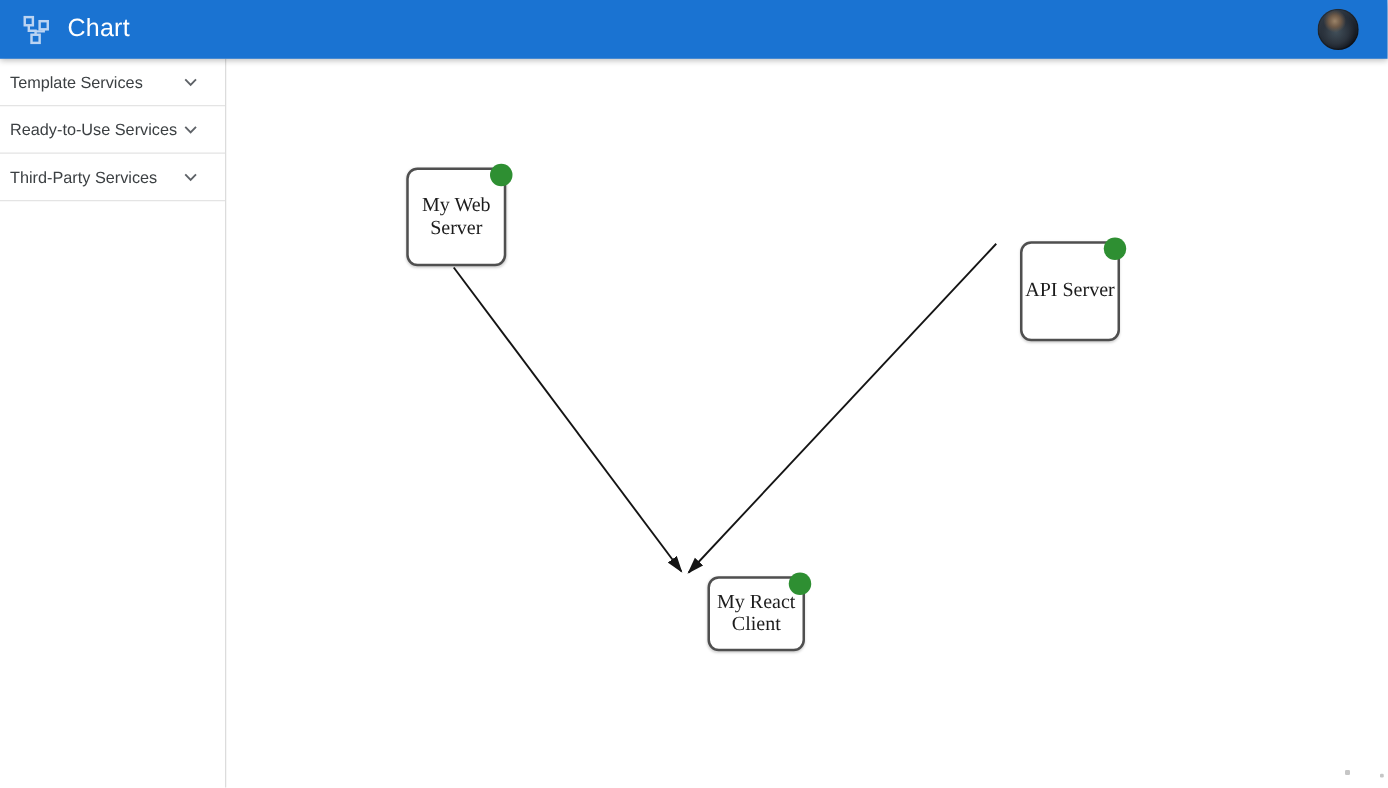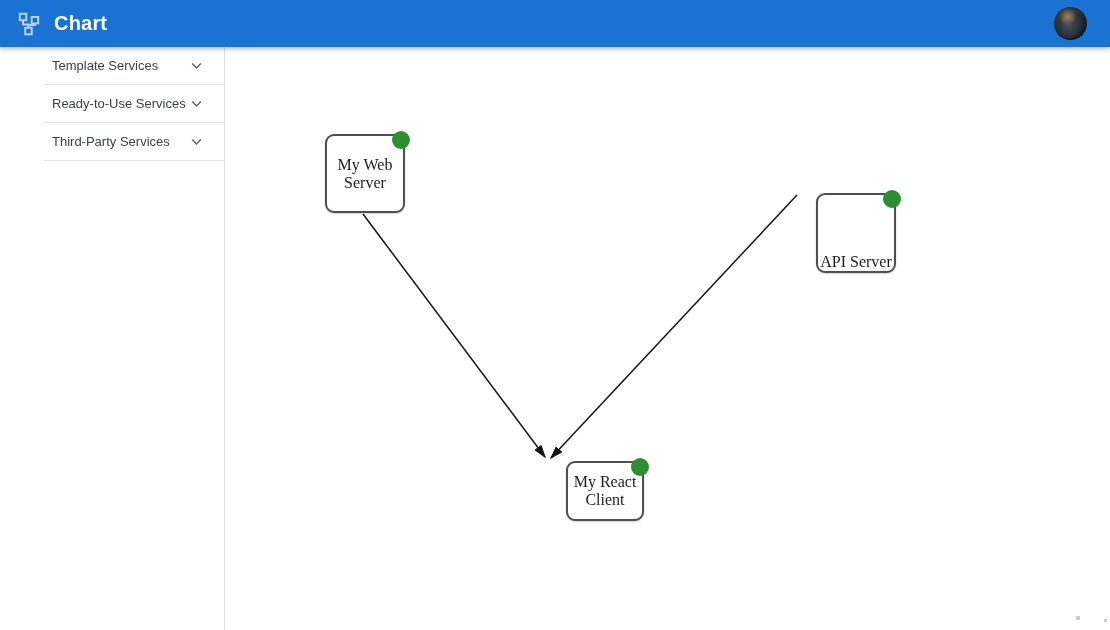--- a/index.html
+++ b/index.html
@@ -15,42 +15,41 @@
     background: #1a73d2;
     display: flex; align-items: center;
     padding: 0 0 0 16px;
     box-shadow: 0 2px 5px rgba(0,0,0,0.28);
     z-index: 10;
   }
   .logo-icon { width: 26px; height: 26px; margin-right: 12px; flex: 0 0 auto; }
   .app-title {
     color: #ffffff;
     font-size: 20px;
-    font-weight: 700;
+    font-weight: 400;
     letter-spacing: 0.2px;
   }
   .header-spacer { flex: 1; }
   .avatar {
     width: 33px; height: 33px;
     border-radius: 50%;
     margin-right: 23px;
     background:
       radial-gradient(circle at 42% 30%, #9b8368 0%, #6e5a48 16%, rgba(0,0,0,0) 30%),
       radial-gradient(circle at 45% 55%, #42505a 0%, #2c343e 38%, rgba(0,0,0,0) 60%),
       linear-gradient(150deg, #3a4652 0%, #1d242e 55%, #0c0e14 100%);
     box-shadow: inset 0 0 0 1px rgba(0,0,0,0.25);
     cursor: pointer;
   }
   .sidebar {
     position: absolute; top: 47px; left: 0; bottom: 0;
     width: 180px;
     background: #ffffff;
     border-right: 1px solid #dcdcdc;
     z-index: 5;
-    margin-left: 44px;
   }
   .sidebar-item {
     height: 37px;
     display: flex; align-items: center;
     padding: 0 10px 0 8px;
     border-bottom: 1px solid #e4e4e4;
     cursor: pointer;
   }
   .sidebar-item-label {
     flex: 1;
@@ -110,21 +109,21 @@
         <path d="M0,0 L9,3 L0,6 Z" fill="#141414"></path>
       </marker>
     </defs>
   <line x1="363" y1="214" x2="545" y2="457" stroke="#141414" stroke-width="1.5" marker-end="url(#arrowhead)"></line>
       <line x1="797" y1="195" x2="551" y2="458" stroke="#141414" stroke-width="1.5" marker-end="url(#arrowhead)"></line>
     </svg>
 <div class="node" style="left: 304px; top: 134px; width: 80px; height: 79px; border-color: rgb(79, 79, 79);">
       <div class="node-label">My Web Server</div>
       <span class="node-port" style="background: rgb(46, 143, 50);"></span>
     </div>
-    <div class="node" style="left: 795px; top: 193px; width: 80px; height: 80px; border-color: rgb(79, 79, 79); align-items: flex-end;">
+    <div class="node" style="left: 795px; top: 193px; width: 80px; height: 80px; border-color: rgb(79, 79, 79);">
       <div class="node-label">API Server</div>
       <span class="node-port" style="background: rgb(46, 143, 50);"></span>
     </div>
     <div class="node" style="left: 545px; top: 461px; width: 78px; height: 60px; border-color: rgb(79, 79, 79);">
       <div class="node-label">My React Client</div>
       <span class="node-port" style="background: rgb(46, 143, 50);"></span>
     </div>
   </div>
 
 <div class="header" style="background: rgb(26, 115, 210);">

